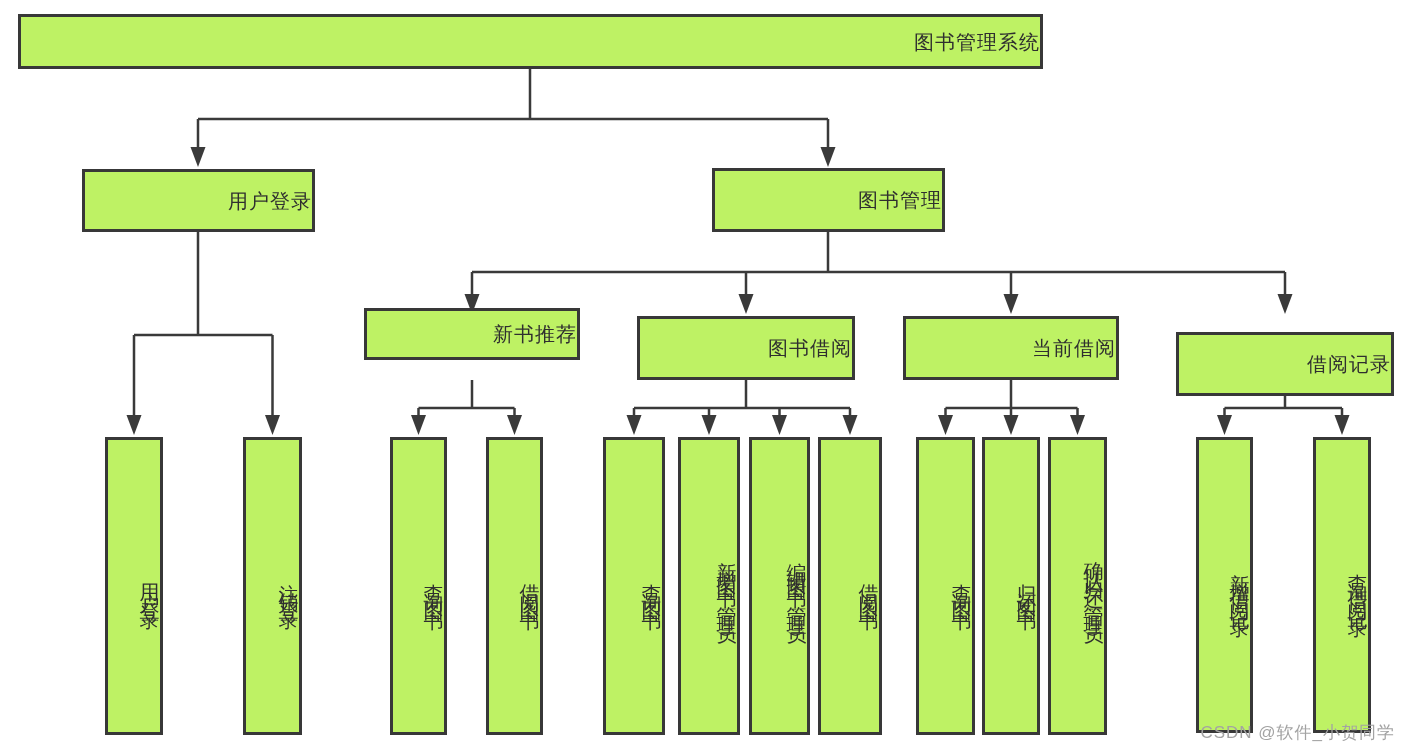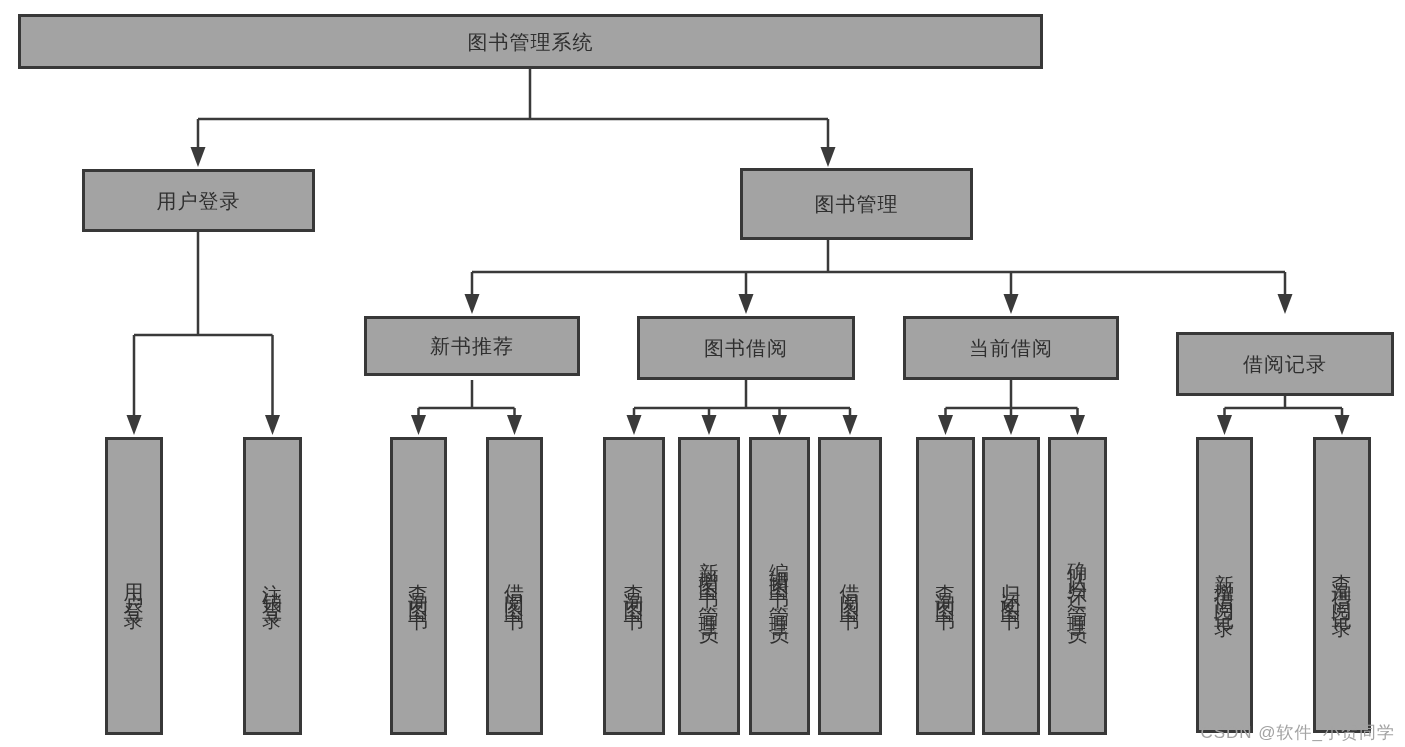--- a/index.html
+++ b/index.html
@@ -3,23 +3,23 @@
 <meta charset="utf-8">
 <style>
   html,body{margin:0;padding:0;}
   body{
     width:1405px;height:747px;background:#ffffff;overflow:hidden;position:relative;
     font-family:"Liberation Sans","DejaVu Sans",sans-serif;
   }
   #stage{position:absolute;left:0;top:0;width:1405px;height:747px;}
   #connectors{position:absolute;left:0;top:0;pointer-events:none;}
   .node{
-    position:absolute;box-sizing:border-box;background:#a3a3a3;
+    position:absolute;box-sizing:border-box;background:#bef264;
     border:3px solid #383838;color:#2f2f2f;
-    display:flex;align-items:center;justify-content:center;
+    display:flex;align-items:center;justify-content:flex-end;
     font-size:20px;line-height:1;white-space:nowrap;
   }
   .node.h span{letter-spacing:1px;}
   .node.v span{
     writing-mode:vertical-rl;text-orientation:mixed;
     letter-spacing:9px;line-height:1;
   }
   .watermark{
     position:absolute;right:10px;bottom:3px;
     font-size:17px;color:#a3a3a3;letter-spacing:1px;white-space:nowrap;text-align:right;
@@ -53,25 +53,25 @@
       <polygon points="1334.5,415 1349.5,415 1342,435" fill="#3a3a3a"></polygon>
     </svg>
 
   <div class="node h" style="left:18px;top:14px;width:1025px;height:55px;">
     <span>图书管理系统</span>
   </div>
 
   <div class="node h" style="left:82px;top:169px;width:233px;height:63px;">
     <span>用户登录</span>
   </div>
-  <div class="node h" style="left:712px;top:168px;width:233px;height:72px;margin-left:28px;">
+  <div class="node h" style="left:712px;top:168px;width:233px;height:64px;">
     <span>图书管理</span>
   </div>
 
-  <div class="node h" style="left:364px;top:316px;width:216px;height:60px;">
+  <div class="node h" style="left:364px;top:308px;width:216px;height:52px;">
     <span>新书推荐</span>
   </div>
   <div class="node h" style="left:637px;top:316px;width:218px;height:64px;">
     <span>图书借阅</span>
   </div>
   <div class="node h" style="left:903px;top:316px;width:216px;height:64px;">
     <span>当前借阅</span>
   </div>
   <div class="node h" style="left:1176px;top:316px;width:218px;height:64px;margin-top:16px;">
     <span>借阅记录</span>

